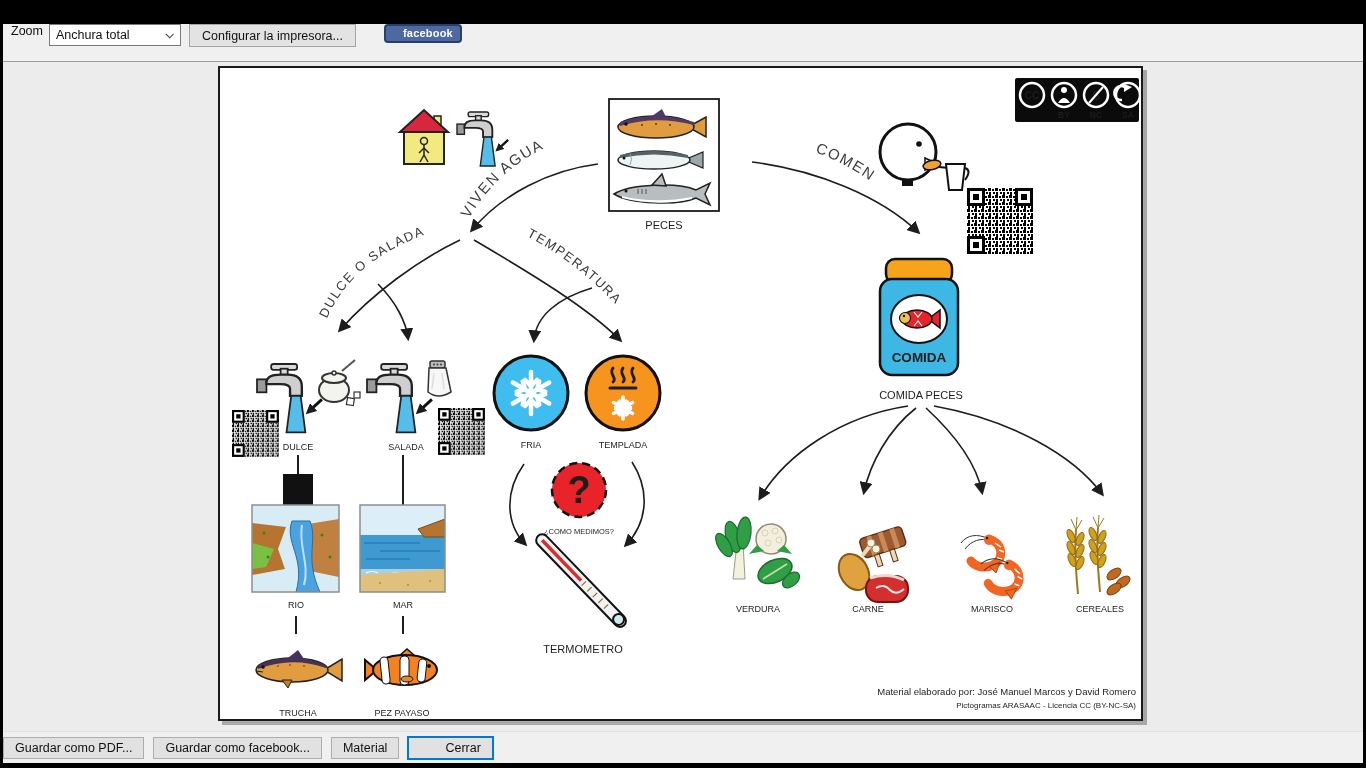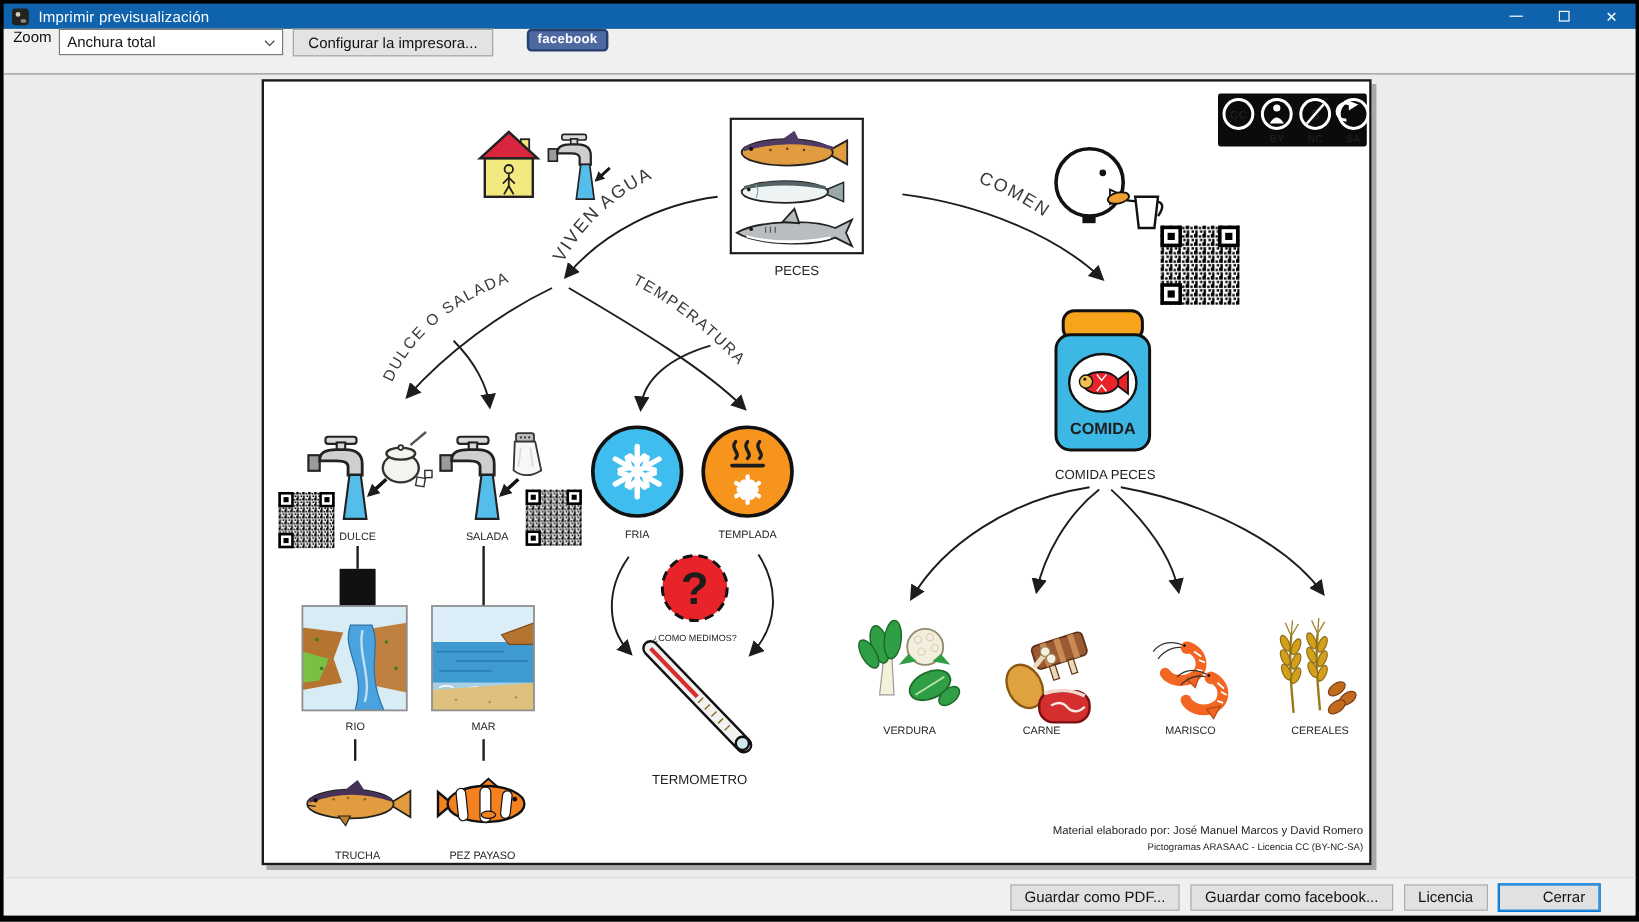--- a/index.html
+++ b/index.html
@@ -17,63 +17,48 @@
   .win-controls{margin-left:auto;display:flex;height:100%;}
   .win-btn{width:40px;height:100%;display:flex;align-items:center;justify-content:center;cursor:default;}
   .glyph-min{width:11px;height:1px;background:#fff;}
   .glyph-restore{width:9px;height:9px;border:1px solid #fff;position:relative;background:#0f63ad;}
   .glyph-restore::before{content:"";position:absolute;left:2px;top:-4px;width:8px;height:8px;border:1px solid #fff;z-index:-1;}
   .glyph-close{font-size:12px;color:#fff;line-height:1;}
   
   .toolbar{position:absolute;left:3px;right:3px;top:24px;height:38px;background:#f0f0f0;
            border-bottom:1px solid #9d9d9d;display:flex;align-items:flex-start;font-size:12.5px;color:#111;}
   .zoom-label{margin-left:8px;margin-right:6px;}
-  .combobox{width:187px;height:22px;background:#fff;border:1px solid #7a7a7a;display:flex;
+  .combobox{width:132px;height:22px;background:#fff;border:1px solid #7a7a7a;display:flex;
             align-items:center;padding-left:6px;font-size:12.5px;}
   .chevron{margin-left:auto;margin-right:8px;border:solid #444;border-width:0 1.5px 1.5px 0;
            padding:2.5px;transform:rotate(45deg) translateY(-1px);}
   .tb-btn{margin-left:8px;height:23px;padding:0 12px;background:#e3e3e3;border:1px solid #a5a5a5;
           font-family:"Liberation Sans",sans-serif;font-size:12.5px;color:#111;}
   .fb-badge{margin-left:28px;background:#4e69a2;border:2px solid #25406e;border-radius:4px;
-            color:#fff;font-weight:bold;font-size:11px;padding:1px 7px 2px 7px;letter-spacing:.2px;}
+            color:#fff;font-weight:bold;font-size:11px;padding:1px 7px 2px 17px;letter-spacing:.2px;}
   
   .preview-area{position:absolute;left:3px;right:3px;top:62px;height:669px;background:#ececec;}
   .page{position:absolute;left:215px;top:4px;width:925px;height:655px;background:#fff;
         border:2px solid #1a1a1a;box-shadow:4px 4px 0 #a8a8a8;}
   
   .bottombar{position:absolute;left:3px;right:3px;top:731px;height:32px;background:#f0f0f0;
-             border-top:1px solid #e2e2e2;display:flex;align-items:center;justify-content:flex-end;
+             border-top:1px solid #e2e2e2;display:flex;align-items:center;justify-content:flex-start;
              gap:9px;padding-right:30px;}
   .bb-btn{height:22px;padding:0 11px;background:#e1e1e1;border:1px solid #adadad;
           font-family:"Liberation Sans",sans-serif;font-size:12.5px;color:#111;}
   .bb-btn.default{border:1px solid #0078d7;box-shadow:0 0 0 1px #0078d7;padding-left:36px;}
   
   svg text{font-family:"Liberation Sans",sans-serif;fill:#1d1d1b;}
   .edge-label{fill:#3a3a3a;letter-spacing:1.5px;}
 </style>
 </head>
 <body>
 
 <div class="screen">
 
-  <div class="titlebar">
-    <div class="app-ico"></div>
-    <span class="title-text">Imprimir previsualización</span>
-    <div class="win-controls">
-      <div class="win-btn">
-          <span class="glyph-min"></span>
-        </div>
-      <div class="win-btn">
-          <span class="glyph-restore"></span>
-        </div>
-      <div class="win-btn">
-          <span class="glyph-close">✕</span>
-        </div>
-    </div>
-  </div>
 
   <div class="toolbar">
     <span class="zoom-label">Zoom</span>
     <div class="combobox">
       <span>Anchura total</span>
       <span class="chevron"></span>
     </div>
     <button class="tb-btn">Configurar la impresora...</button>
     <div class="fb-badge">facebook</div>
   </div>
@@ -441,17 +426,17 @@
 
         <text x="916" y="627" text-anchor="end" font-size="9.5" fill="#555">Material elaborado por: José Manuel Marcos y David Romero</text>
         <text x="916" y="640" text-anchor="end" font-size="8" fill="#777">Pictogramas ARASAAC - Licencia CC (BY-NC-SA)</text>
       </svg>
     </div>
   </div>
 
   <div class="bottombar">
     <button class="bb-btn">Guardar como PDF...</button>
     <button class="bb-btn">Guardar como facebook...</button>
-    <button class="bb-btn">Licencia</button>
+    <button class="bb-btn">Material</button>
     <button class="bb-btn default">Cerrar</button>
   </div>
 
 </div>
 
 </body></html>

